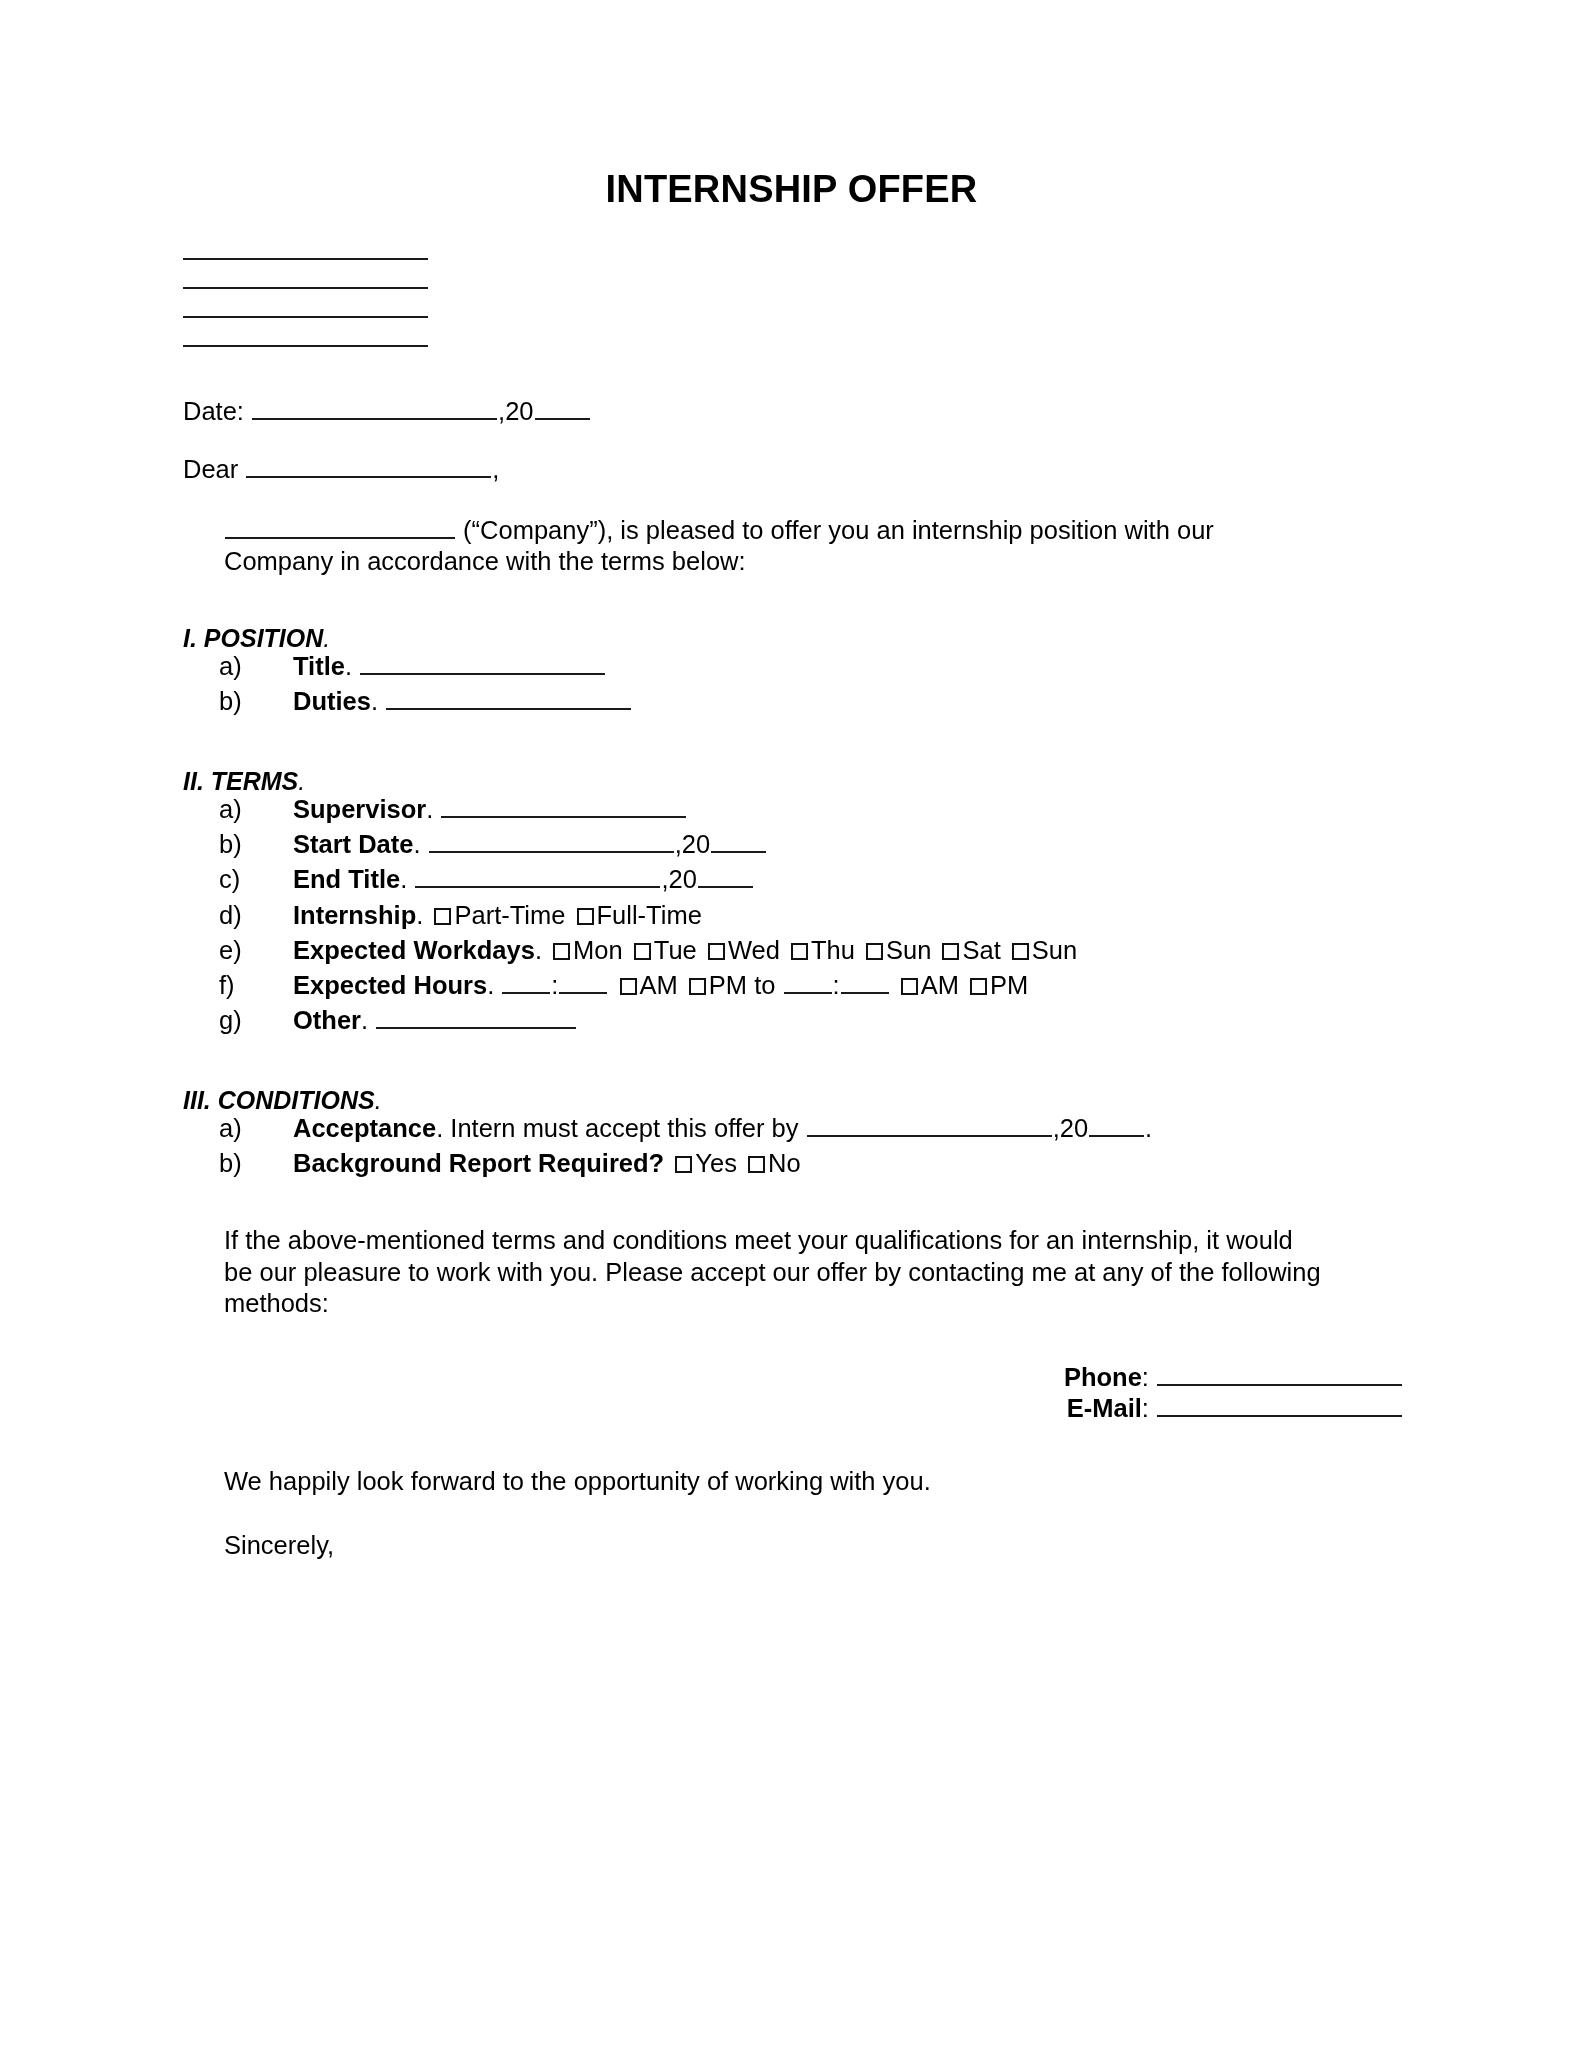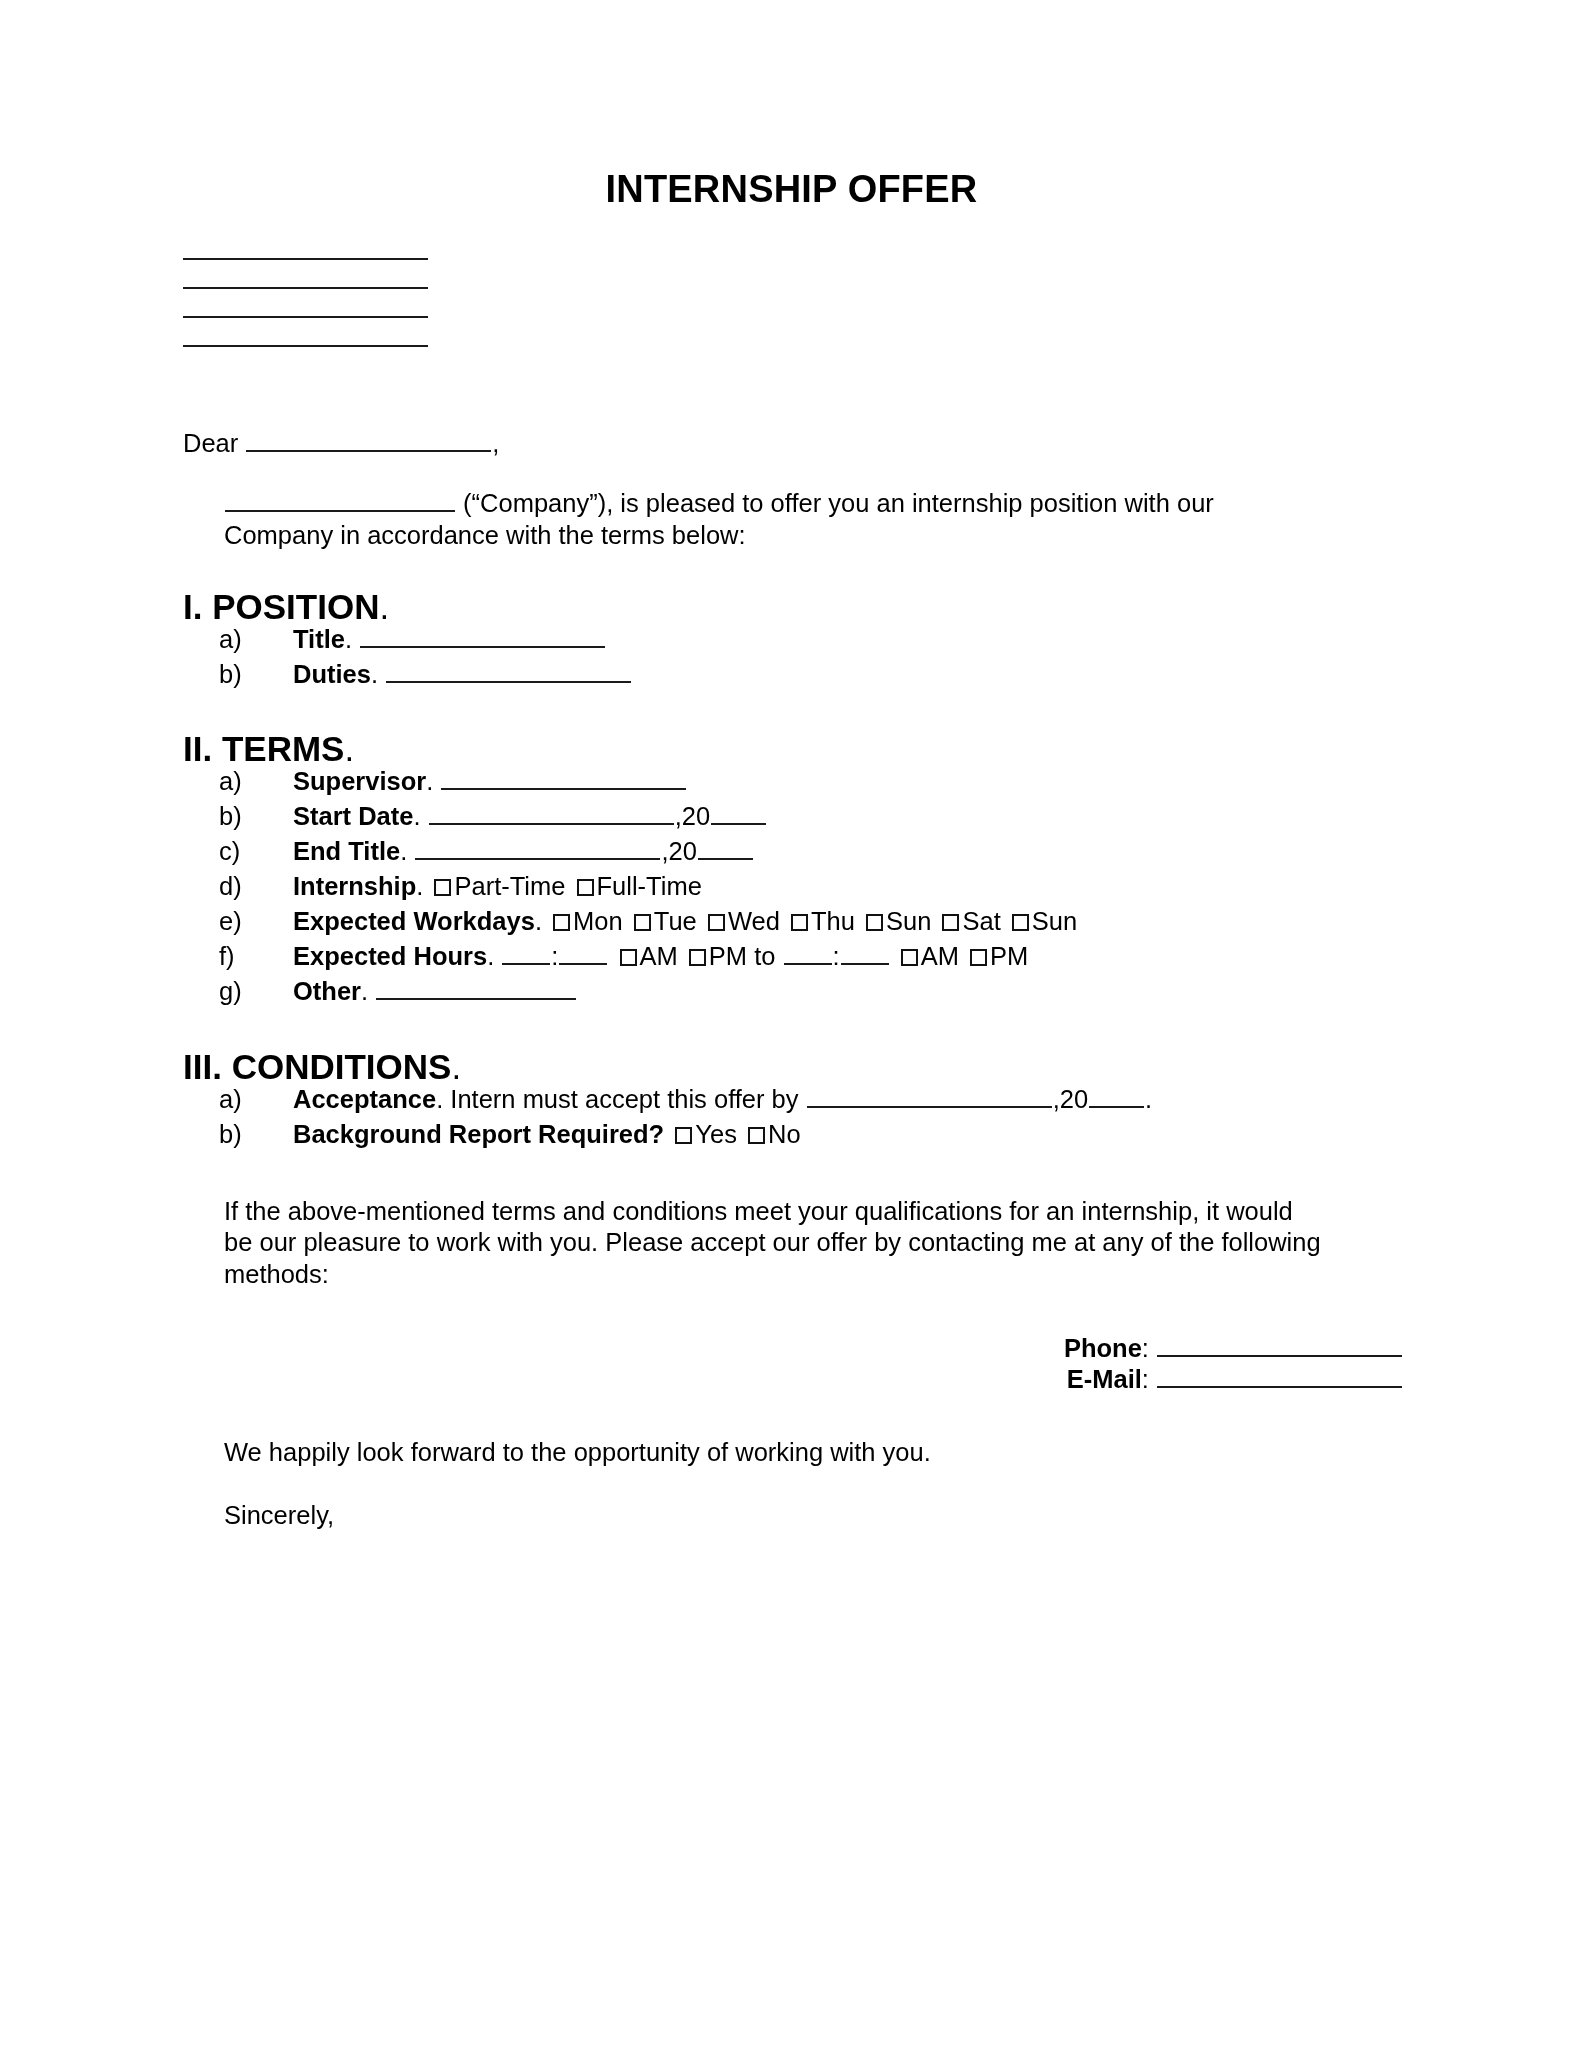--- a/index.html
+++ b/index.html
@@ -71,23 +71,24 @@
     margin: 0 1px;
   }
   .ul-w245 { width: 245px; }
   .ul-w230 { width: 230px; }
   .ul-w200 { width: 200px; }
   .ul-w55  { width: 55px; }
   .ul-w48  { width: 48px; }
 
   
   .sec-head {
-    font-size: 35px;
+    font-size: 25px;
     font-weight: bold;
-    margin-top: 5px;
+    margin-top: 16px;
+    font-style: italic;
   }
   .sec-head .dot { font-weight: normal; }
 
   
   .list { margin: 0; padding: 0; list-style: none; }
   .item {
     position: relative;
     padding-left: 74px;
     margin-bottom: 4px;
     white-space: nowrap;
@@ -182,20 +183,23 @@
 
     <div class="addr-block">
       <div class="addr-line"></div>
       <div class="addr-line"></div>
       <div class="addr-line"></div>
       <div class="addr-line"></div>
     </div>
 
     <div class="gap-sm"></div>
 
+    <div class="row">
+      <span>Date: </span><span class="ul ul-w245"></span><span>,20</span><span class="ul ul-w55"></span>
+    </div>
 
     <div class="gap-md"></div>
 
     <div class="row">
       <span>Dear </span><span class="ul ul-w245"></span><span>,</span>
     </div>
 
     <div class="gap-md"></div>
 
     <div class="para">

